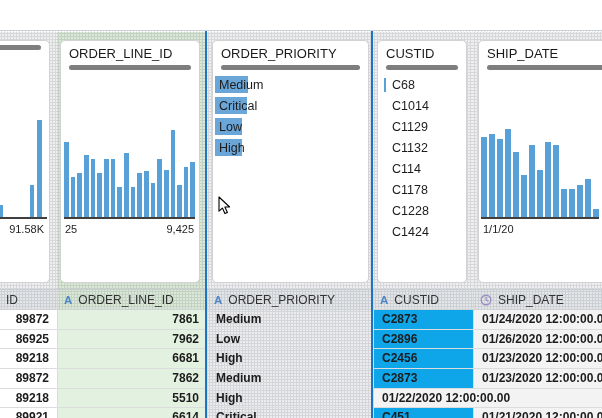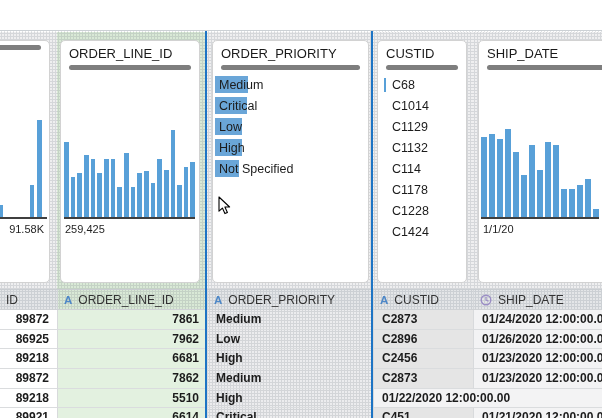--- a/index.html
+++ b/index.html
@@ -32,21 +32,21 @@
   
   .hist{
     position:absolute;bottom:63px;display:flex;align-items:flex-end;gap:2px;
     border-bottom:2px solid #3f3f3f;
   }
   .hist2{left:3px;right:4px;height:92px;}
   .hist5{left:2px;right:18px;height:92px;}
   .hist i{flex:1;background:#58a0d8;display:block;}
   .hist-abs{position:absolute;left:59px;right:2px;bottom:63px;height:100px;border-bottom:2px solid #3f3f3f;}
   .hist-abs i{position:absolute;bottom:0;background:#58a0d8;display:block;}
-  .axis-labels{position:absolute;bottom:47px;display:flex;
+  .axis-labels{position:absolute;bottom:47px;display:flex;justify-content:space-between;
     font-size:11px;color:#1f1f1f;}
   .al2{left:4px;right:5px;}
   .al5{left:4px;right:18px;}
   .al1{left:0;right:5px;justify-content:flex-end;}
   
   .pv-list{position:absolute;top:34px;left:2px;right:6px;}
   .pv-item{position:relative;height:21px;}
   .pv-bar{position:absolute;left:0;top:1px;height:17px;background:#6aa6d8;}
   .pv-label{position:relative;padding-left:4px;font-size:12.5px;line-height:20px;white-space:nowrap;}
   
@@ -59,21 +59,21 @@
   .thead{height:19px;background-color:#e4e6e8;border-top:1px solid #c9cdd1;border-bottom:1px solid #cfd2d5;}
   .th{display:flex;align-items:center;font-size:12px;color:#333;box-sizing:border-box;
       padding:0 6px;border-left:1px solid #d3d6d9;white-space:nowrap;overflow:hidden;}
   .th:first-child{border-left:none;}
   .tr{height:19.7px;}
   .td{box-sizing:border-box;padding:0 8px;font-size:12px;line-height:19.5px;
       border-left:1px solid #d8dadc;border-bottom:1px solid #dadcde;white-space:nowrap;overflow:hidden;font-weight:bold;}
   .td:first-child{border-left:none;}
   .w1{width:57px}.w2{width:150px}.w3{width:166px}.w4{width:100px}.w5{flex:1}
   .bg1{background-color:#ffffff}.bg2{background-color:#e3f1e0}
-  .bg3{background-color:#ececee}.bg4{background-color:#e5e5e5}.bg5{background-color:#f3f3f4}
+  .bg3{background-color:#ececee}.bg4{background-color:#0ea5e9}.bg5{background-color:#f3f3f4}
   .num{text-align:right;justify-content:flex-end;display:block;}
   .icon-a{color:#4d87c7;font-weight:bold;font-size:11.5px;margin-right:6px;flex:0 0 auto;}
   .icon-clock{margin-right:6px;flex:0 0 auto;display:inline-flex;}
   
   .vline{position:absolute;top:31px;height:387px;width:2px;background:#1d74c4;z-index:30;}
   .vl1{left:205px}.vl2{left:371px}
   
   .cursor{position:absolute;left:218px;top:196px;z-index:50;pointer-events:none;}
 </style>
 </head>
@@ -142,24 +142,20 @@
         <div class="pv-bar" style="width: 32px;"></div>
         <div class="pv-label">Critical</div>
       </div>
       <div class="pv-item">
         <div class="pv-bar" style="width: 27px;"></div>
         <div class="pv-label">Low</div>
       </div>
       <div class="pv-item">
         <div class="pv-bar" style="width: 27px;"></div>
         <div class="pv-label">High</div>
-      </div>
-      <div class="pv-item">
-        <div class="pv-bar" style="width: 24px;"></div>
-        <div class="pv-label">Not Specified</div>
       </div>
     </div>
 </div>
 
 <div class="card card4">
   <div class="card-title">CUSTID</div>
   <div class="card-divider"></div>
   <div class="cv-list">
       <div class="cv-item"><span class="cv-tick"></span><span>C68</span></div>
       <div class="cv-item"><span>C1014</span></div>

